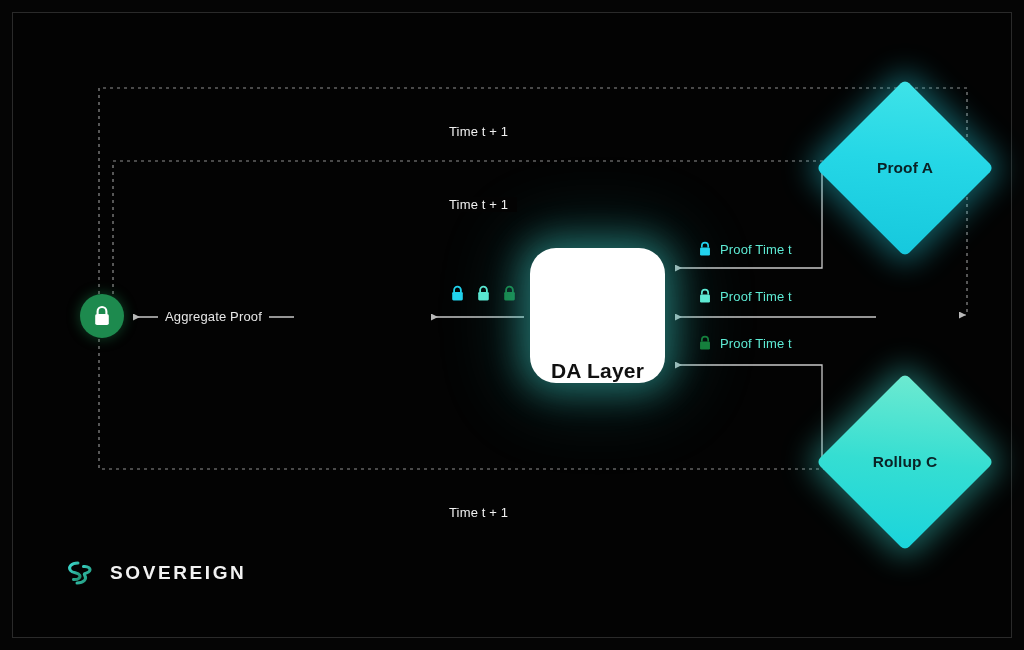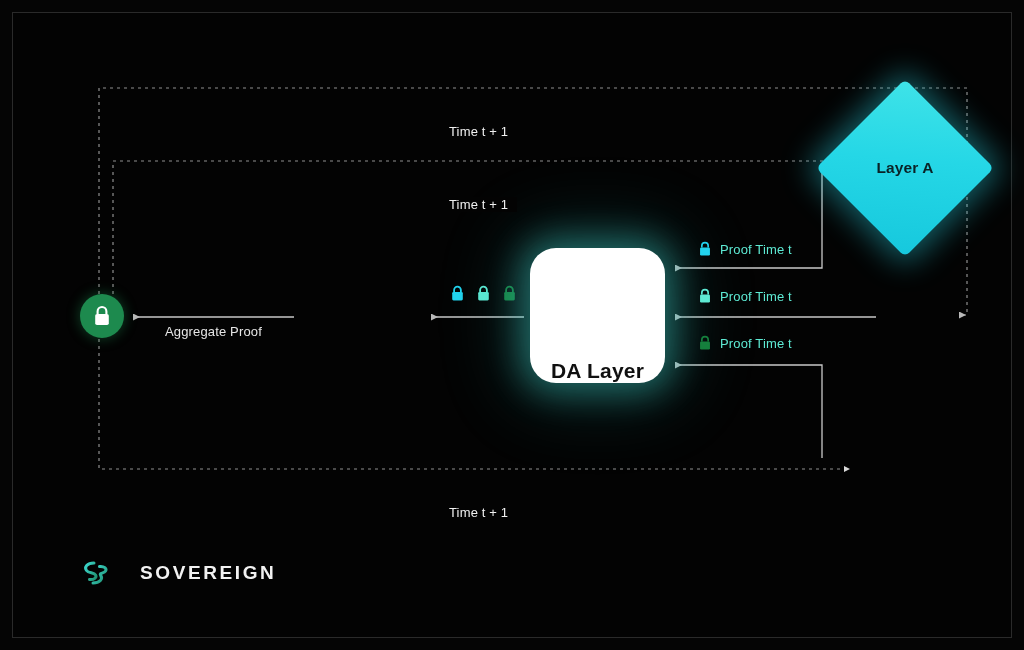--- a/index.html
+++ b/index.html
@@ -110,38 +110,37 @@
     color: #f0f0f0;
     background: #030303;
     padding: 0 9px;
     margin-top: 43px;
   }
   .lbl-agg {
     font-size: 13px;
     color: #e6e6e6;
     background: #030303;
     padding: 0 7px;
-    margin-top: 15px;
   }
   .proof-row {
     position: absolute;
     display: flex; align-items: center; gap: 8px;
     background: transparent;
   }
   .proof-text {
     font-size: 13px; color: #5eead4; white-space: nowrap;
     letter-spacing: 0.15px;
   }
   .lock-mini { display: block; }
 
   
   .brand {
     position: absolute;
-    left: 82px; top: 560px;
-    display: flex; align-items: center; gap: 28px;
+    left: 66px; top: 560px;
+    display: flex; align-items: center; gap: 14px;
   }
   .brand-name {
     font-size: 19px; font-weight: 700; color: #f2f2f2;
     letter-spacing: 2.6px;
   }
   .locks-trio {
     position: absolute;
     left: 450px; top: 285px;
     display: flex; gap: 11px; align-items: center;
   }
@@ -220,24 +219,28 @@
       <rect x="2.2" y="7" width="10.6" height="8.4" rx="1.3" fill="#15803d"></rect>
     </svg>
   </div>
 
   <div class="dalayer">
     <span class="dalayer-label">DA Layer</span>
   </div>
 
   <div class="diamond-wrap d-a" style="left:842px; top:105px;">
     <div class="diamond-shape"></div>
-    <div class="diamond-label">Layer A</div>
-  </div>
-
-
+    <div class="diamond-label">Proof A</div>
+  </div>
+
+
+  <div class="diamond-wrap d-c" style="left:842px; top:399px;">
+    <div class="diamond-shape"></div>
+    <div class="diamond-label">Rollup C</div>
+  </div>
 
   <div class="lbl lbl-agg" style="left:158px; top:309px;">Aggregate Proof</div>
 
   <div class="lbl lbl-time" style="left:440px; top:81px;">Time t + 1</div>
 
   <div class="lbl lbl-time" style="left:440px; top:154px;">Time t + 1</div>
 
   <div class="lbl lbl-time" style="left:440px; top:462px;">Time t + 1</div>
 
   <div class="proof-row" style="left:698px; top:241px;">

